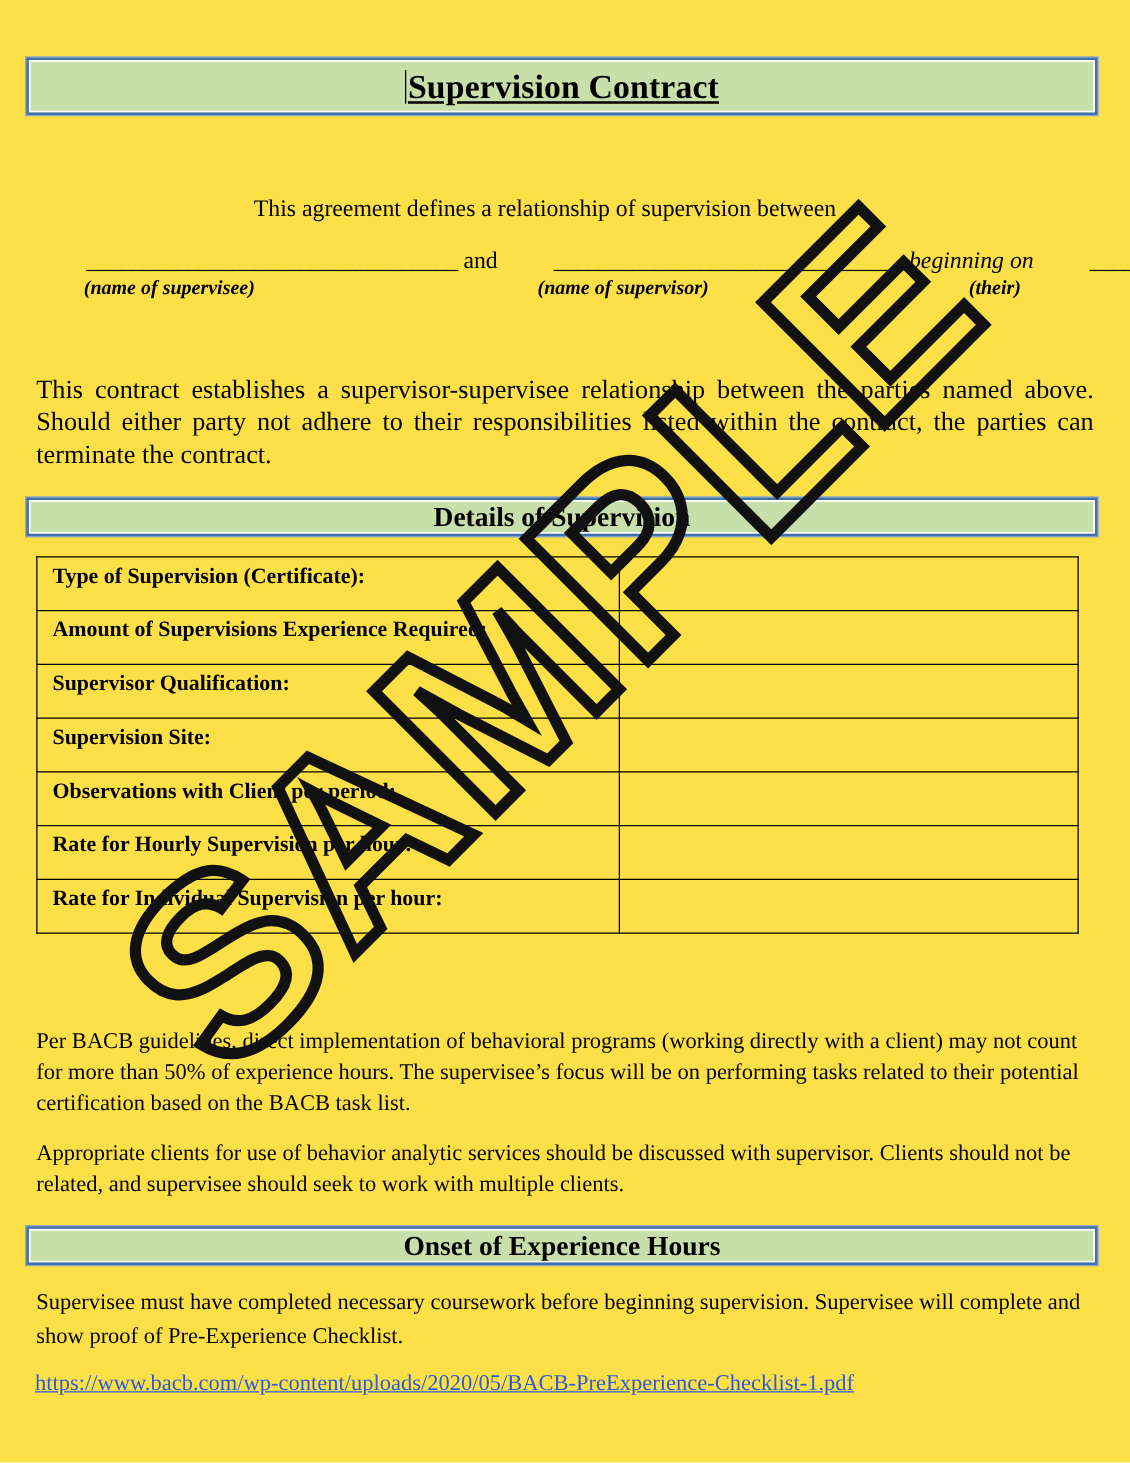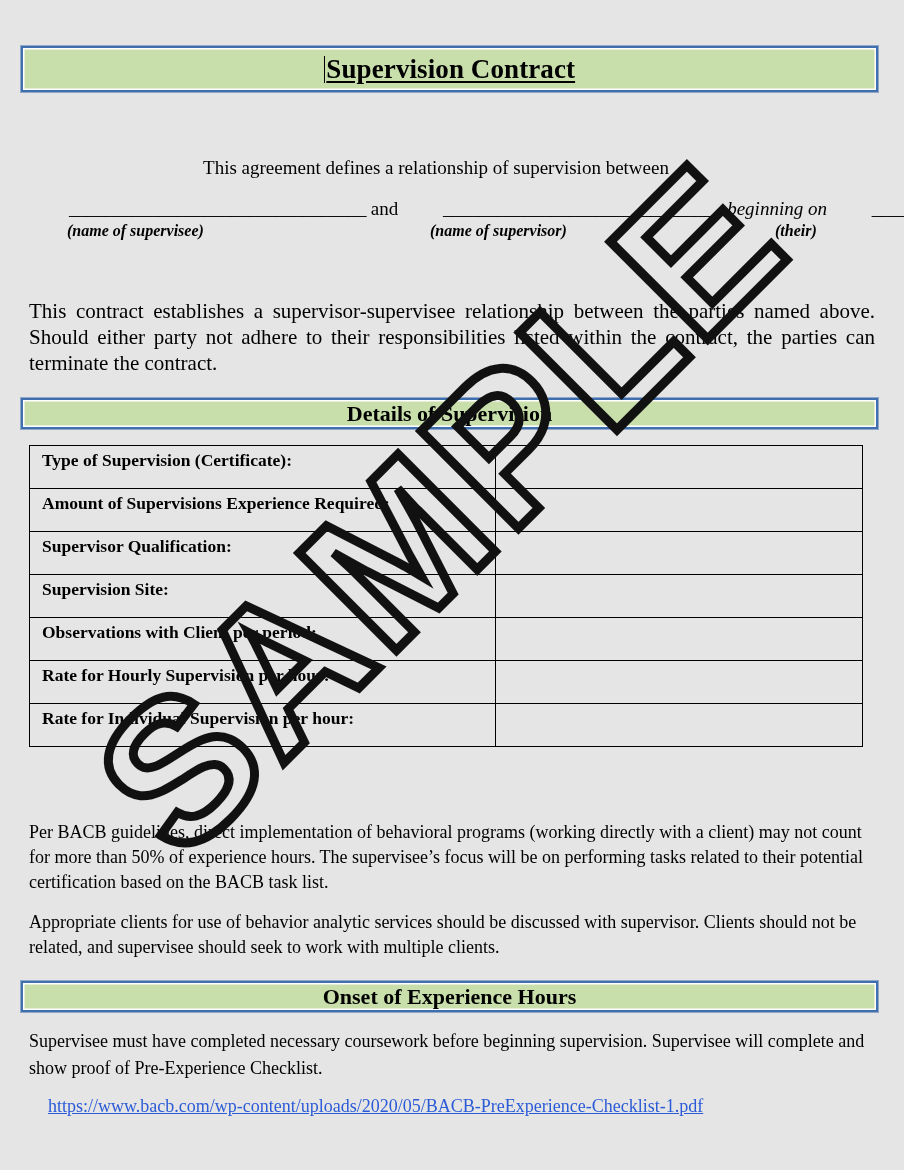--- a/index.html
+++ b/index.html
@@ -14,21 +14,21 @@
     overflow: hidden;
     font-family: "Liberation Serif", "DejaVu Serif", serif;
     color: #000000;
   }
 
   .page {
     position: absolute;
     inset: 0;
     width: 904px;
     height: 1170px;
-    background: #e5e5e5;
+    background: #fde047;
   }
 
   
   .banner {
     position: absolute;
     left: 21px;
     width: 857px;
     box-sizing: border-box;
     background: #c9dfab;
     border-top: 2px solid #3f6fae;
@@ -164,21 +164,21 @@
     padding-top: 5px;
     line-height: 1.1;
   }
   .details-table td.value {
     width: 367px;
   }
 
   
   .doc-link {
     position: absolute;
-    left: 48px;
+    left: 28px;
     top: 1096px;
     font-size: 18px;
     color: #2b5bd7;
     text-decoration: underline;
     white-space: nowrap;
   }
 
   
   .watermark {
     position: absolute;

